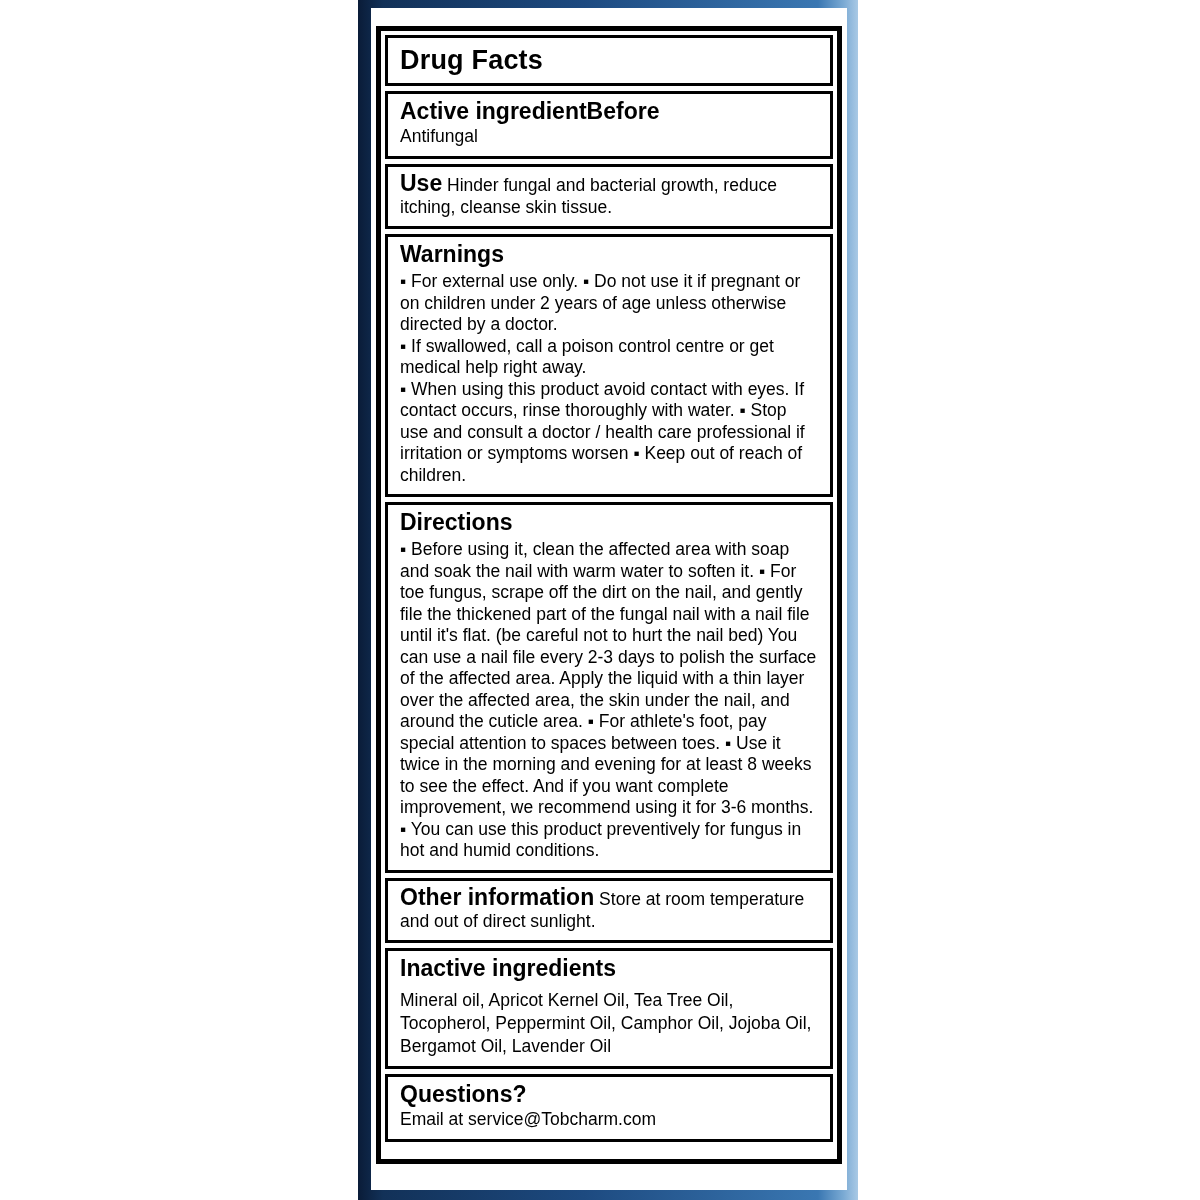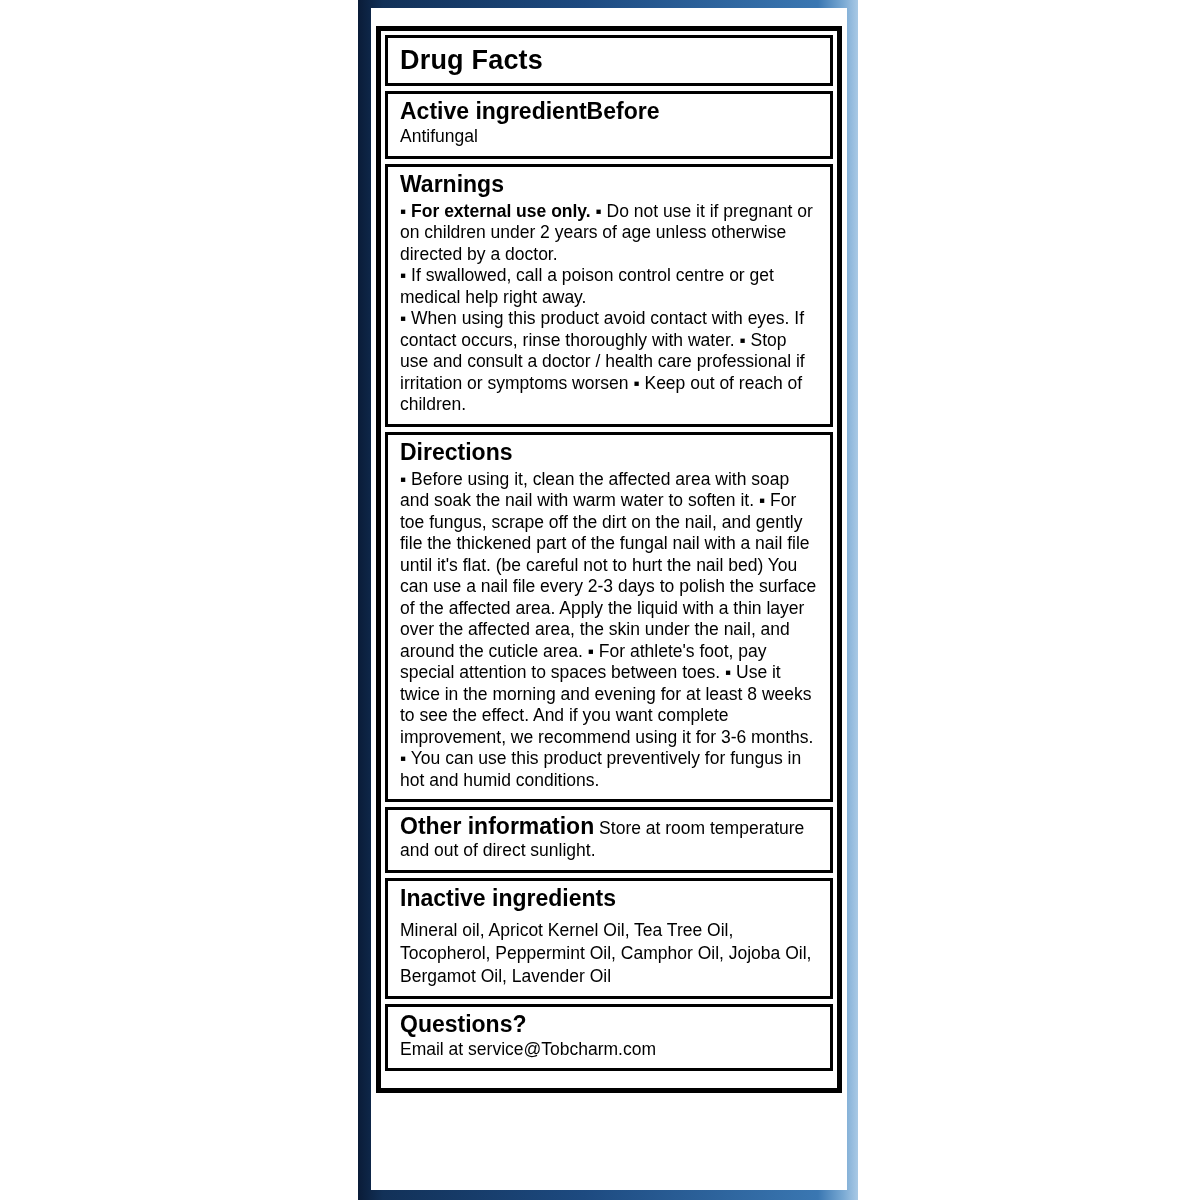--- a/index.html
+++ b/index.html
@@ -22,21 +22,21 @@
     font-size:17.5px;line-height:21.5px;background:#fff;
   }
   .section:last-child{margin-bottom:13px;}
   .title-section{padding:6px 12px 7px 12px;}
   h1,h2{margin:0;font-weight:bold;}
   h1{font-size:27px;line-height:32px;letter-spacing:.2px;}
   h2{font-size:23px;line-height:29px;}
   .inline-heading{font-weight:bold;font-size:23px;line-height:27px;}
   .row{display:flex;align-items:baseline;}
   p{margin:0;}
-  .b{font-weight:bold;text-align:right;}
+  .b{font-weight:normal;text-align:right;}
   .mt{margin-top:2px;}
   .ing-gap{margin-top:6px;line-height:23px;}
 </style>
 </head>
 <body>
 
 <div class="package-frame">
   <div class="label-white">
     <div class="outer-box">
 
@@ -47,20 +47,23 @@
       <div class="section">
         <div class="row">
           <h2>Active ingredient</h2>
           <h2>Before</h2>
         </div>
         <div class="row">
           <span>Antifungal</span>
         </div>
       </div>
 
+      <div class="section">
+        <p><span class="inline-heading">Use</span> <span>Hinder fungal and bacterial growth, reduce itching, cleanse skin tissue.</span></p>
+      </div>
 
       <div class="section">
         <h2>Warnings</h2>
         <p class="mt"><span>▪ </span><span class="b">For external use only.</span><span> ▪ Do not use it if pregnant or on children under 2 years of age unless otherwise directed by a doctor.</span></p>
         <p>▪ If swallowed, call a poison control centre or get medical help right away.</p>
         <p>▪ When using this product avoid contact with eyes. If contact occurs, rinse thoroughly with water. ▪ Stop use and consult a doctor / health care professional if irritation or symptoms worsen ▪ Keep out of reach of children.</p>
       </div>
 
       <div class="section">
         <h2>Directions</h2>

